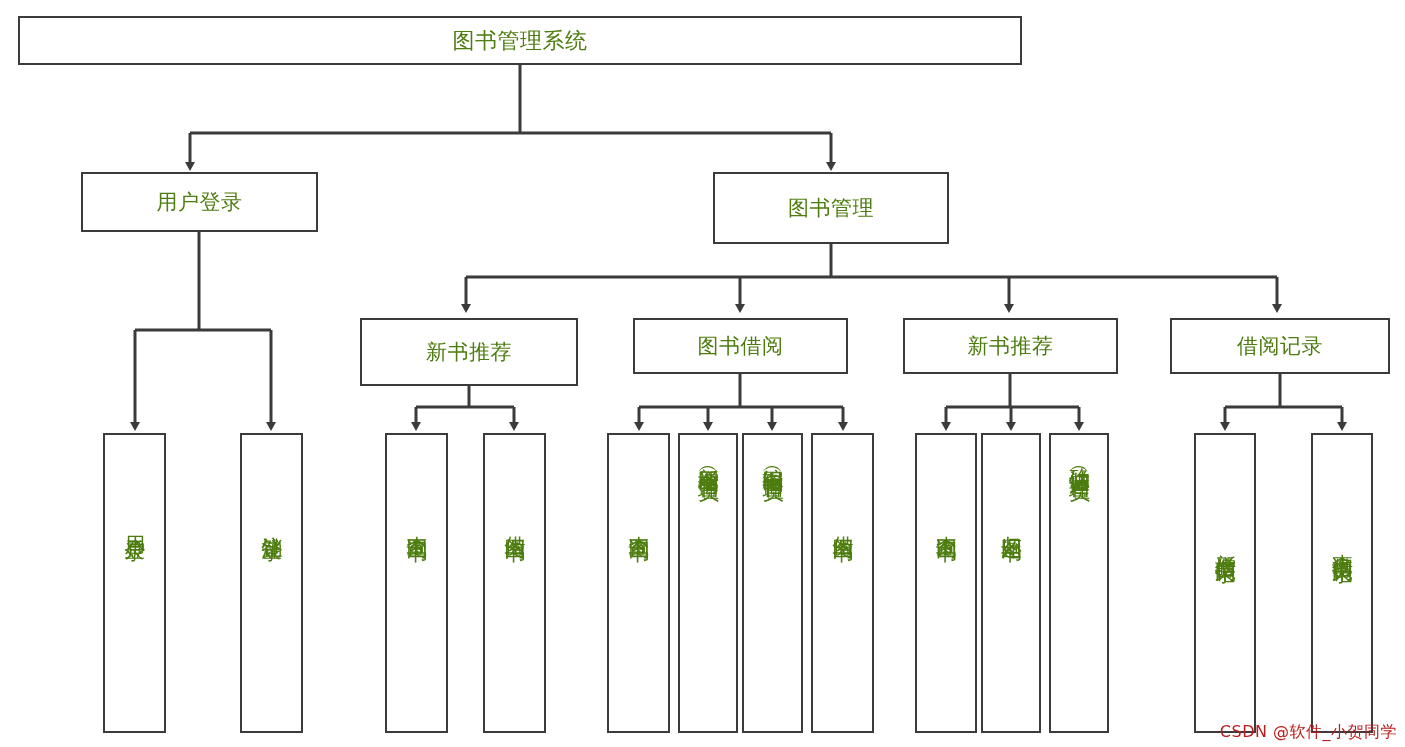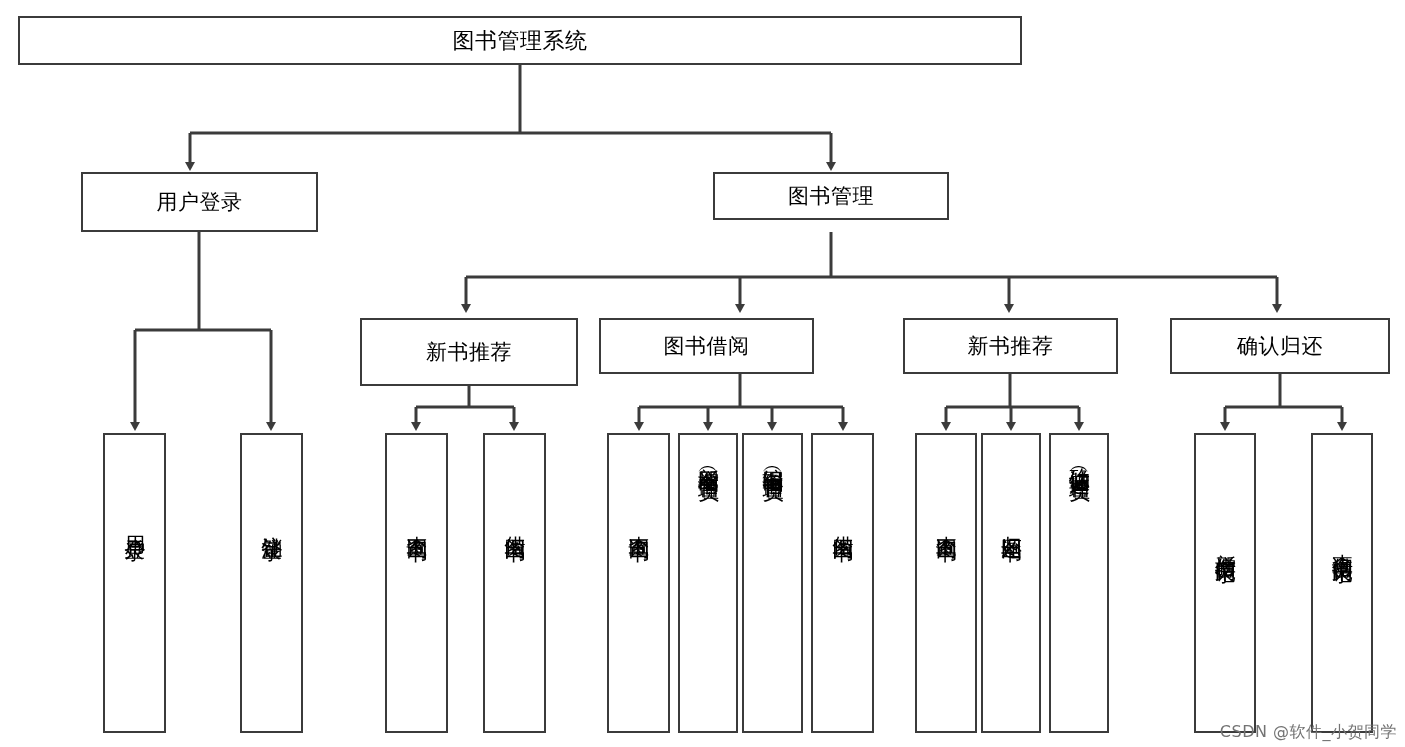--- a/index.html
+++ b/index.html
@@ -28,21 +28,21 @@
     pointer-events: none;
   }
   .node {
     position: absolute;
     box-sizing: border-box;
     border: 2px solid #3b3b3b;
     background: #ffffff;
     display: flex;
     align-items: center;
     justify-content: center;
-    color: #000000;
+    color: #4d7c0f;
   }
   .node-label {
     display: block;
     text-align: center;
     line-height: 1.18;
     letter-spacing: 0.5px;
   }
   
   .level-root .node-label {
     font-size: 22px;
@@ -74,21 +74,21 @@
     margin-top: 10px;
   }
   .leaf-short .node-label {
     margin-top: 96px;
   }
   #watermark {
     position: absolute;
     right: 8px;
     bottom: 4px;
     font-size: 16px;
-    color: #737373;
+    color: #b91c1c;
     white-space: nowrap;
     letter-spacing: 0.5px;
   }
 </style>
 </head>
 <body>
 
 <div id="diagram-root">
 
   <svg id="edge-layer" viewBox="0 0 1405 747" width="1405" height="747" xmlns="http://www.w3.org/2000/svg">
@@ -142,38 +142,38 @@
   </svg>
 
   <div class="node level-root" style="left:18px; top:16px; width:1004px; height:49px;">
     <span class="node-label">图书管理系统</span>
   </div>
 
   <div class="node level-1" style="left:81px; top:172px; width:237px; height:60px;">
     <span class="node-label">用户登录</span>
   </div>
 
-  <div class="node level-1" style="left:713px; top:172px; width:236px; height:48px;">
+  <div class="node level-1" style="left:713px; top:172px; width:236px; height:72px;">
     <span class="node-label">图书管理</span>
   </div>
 
   <div class="node level-2" style="left:360px; top:318px; width:218px; height:68px;">
     <span class="node-label">新书推荐</span>
   </div>
 
-  <div class="node level-2" style="left:599px; top:318px; width:215px; height:56px;">
+  <div class="node level-2" style="left:633px; top:318px; width:215px; height:56px;">
     <span class="node-label">图书借阅</span>
   </div>
 
   <div class="node level-2" style="left:903px; top:318px; width:215px; height:56px;">
     <span class="node-label">新书推荐</span>
   </div>
 
   <div class="node level-2" style="left:1170px; top:318px; width:220px; height:56px;">
-    <span class="node-label">确认归还</span>
+    <span class="node-label">借阅记录</span>
   </div>
 
   <div class="node level-leaf leaf-mid" style="left:103px; top:433px; width:63px; height:300px;">
     <span class="node-label">用户登录</span>
   </div>
 
   <div class="node level-leaf leaf-mid" style="left:240px; top:433px; width:63px; height:300px;">
     <span class="node-label">注销登录</span>
   </div>
 

